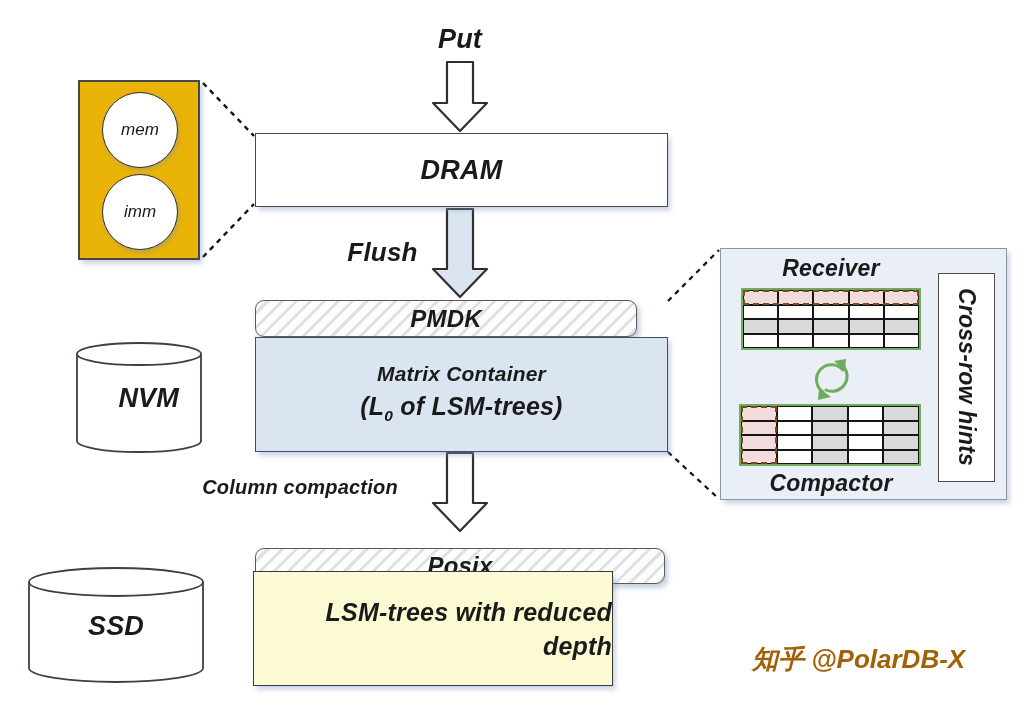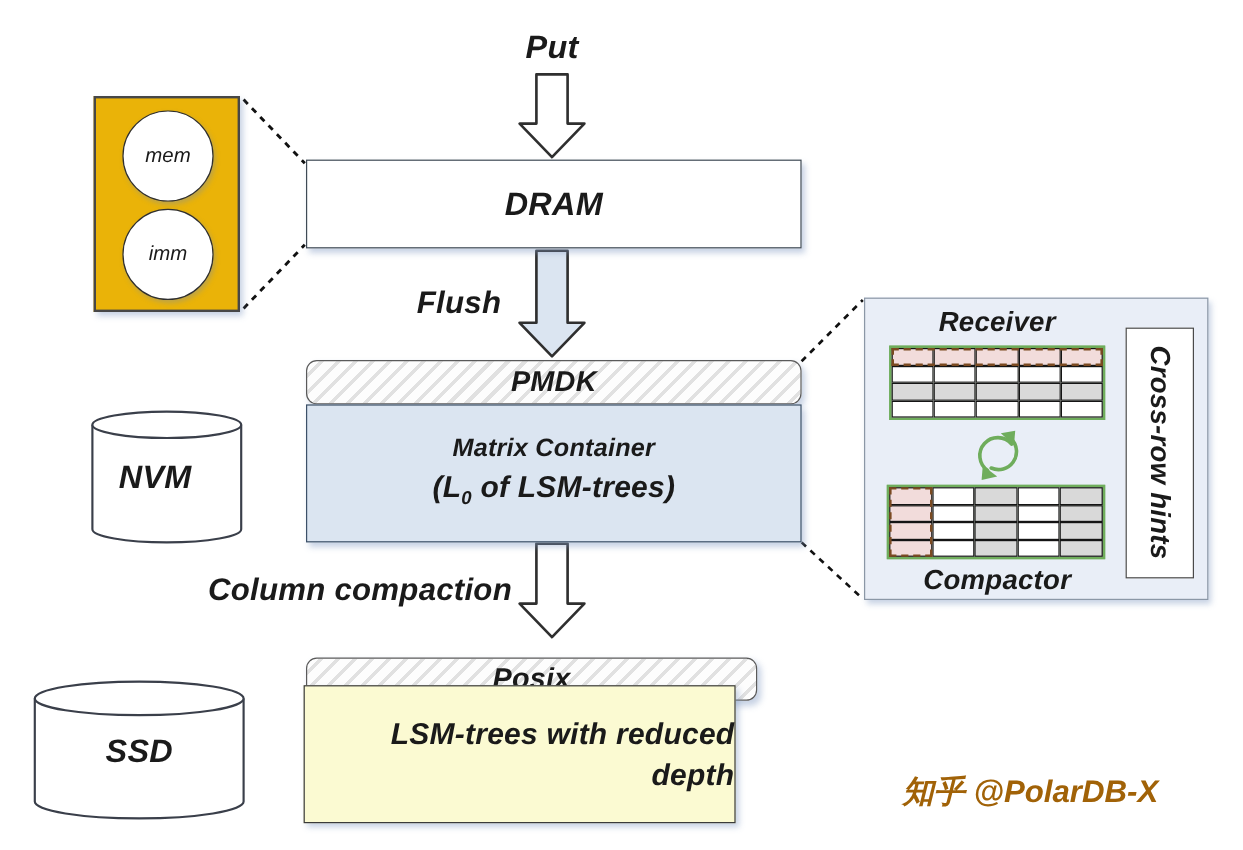--- a/index.html
+++ b/index.html
@@ -75,42 +75,42 @@
       <span>imm</span>
     </div>
   </div>
 
   <div class="box layer2 shadowed" style="left:255px;top:133px;width:413px;height:74px;background:#ffffff;border-color:#3f4a55;">
     <span class="lbl" style="font-size:27px;">DRAM</span>
   </div>
 
   <div class="abs lbl layer2" style="left:335px;top:237px;width:95px;text-align:center;font-size:26px;">Flush</div>
 
-  <div class="box layer2 hatch shadowed" style="left:255px;top:300px;width:413px;height:37px;">
+  <div class="box layer2 hatch shadowed" style="left:255px;top:300px;width:382px;height:37px;">
     <span class="lbl" style="font-size:24px;font-weight:700;">PMDK</span>
   </div>
 
   <div class="box layer2 shadowed" style="left:255px;top:337px;width:413px;height:115px;background:#dbe5f1;border-color:#3c5068;flex-direction:column;">
     <div class="lbl" style="font-size:21px;line-height:33px;">Matrix Container</div>
     <div class="lbl" style="font-size:25px;line-height:33px;">
       <span>(L</span><sub style="font-size:0.62em;">0</sub><span> of LSM-trees)</span>
     </div>
   </div>
 
-  <div class="abs lbl layer2" style="left:160px;top:476px;width:280px;text-align:center;font-size:26px;">Column compaction</div>
+  <div class="abs lbl layer2" style="left:160px;top:476px;width:280px;text-align:center;font-size:20px;">Column compaction</div>
 
-  <div class="box layer2 hatch shadowed" style="left:255px;top:548px;width:376px;height:36px;">
+  <div class="box layer2 hatch shadowed" style="left:255px;top:548px;width:410px;height:36px;">
     <span class="lbl" style="font-size:24px;font-weight:700;">Posix</span>
   </div>
 
   <div class="box layer2 shadowed" style="left:253px;top:571px;width:360px;height:115px;background:#fbfad2;border-color:#3a3a3a;flex-direction:column;">
     <div class="lbl" style="font-size:25px;line-height:34px;">LSM-trees with reduced depth</div>
   </div>
 
-  <div class="abs lbl layer2" style="left:99px;top:383px;width:80px;text-align:left;font-size:27px;">NVM</div>
+  <div class="abs lbl layer2" style="left:99px;top:383px;width:80px;text-align:right;font-size:27px;">NVM</div>
   <div class="abs lbl layer2" style="left:76px;top:611px;width:80px;text-align:center;font-size:27px;">SSD</div>
 
   <div class="abs layer2 shadowed" style="left:720px;top:248px;width:287px;height:252px;background:#e9eef7;border:1.6px solid #8b97a6;box-sizing:border-box;">
 
     <div class="abs lbl" style="left:0;top:6px;width:220px;text-align:center;font-size:23px;">Receiver</div>
 
     <div class="grid-table" style="left: 20px; top: 39px; width: 180px; height: 62px; grid-template-columns: repeat(5, 1fr);">
       <div class="dash-ov" style="left:0;top:0;width:100%;height:25.5%;"></div>
     <div class="cell" style="background: rgb(242, 220, 219);"></div>
         <div class="cell" style="background: rgb(242, 220, 219);"></div>

